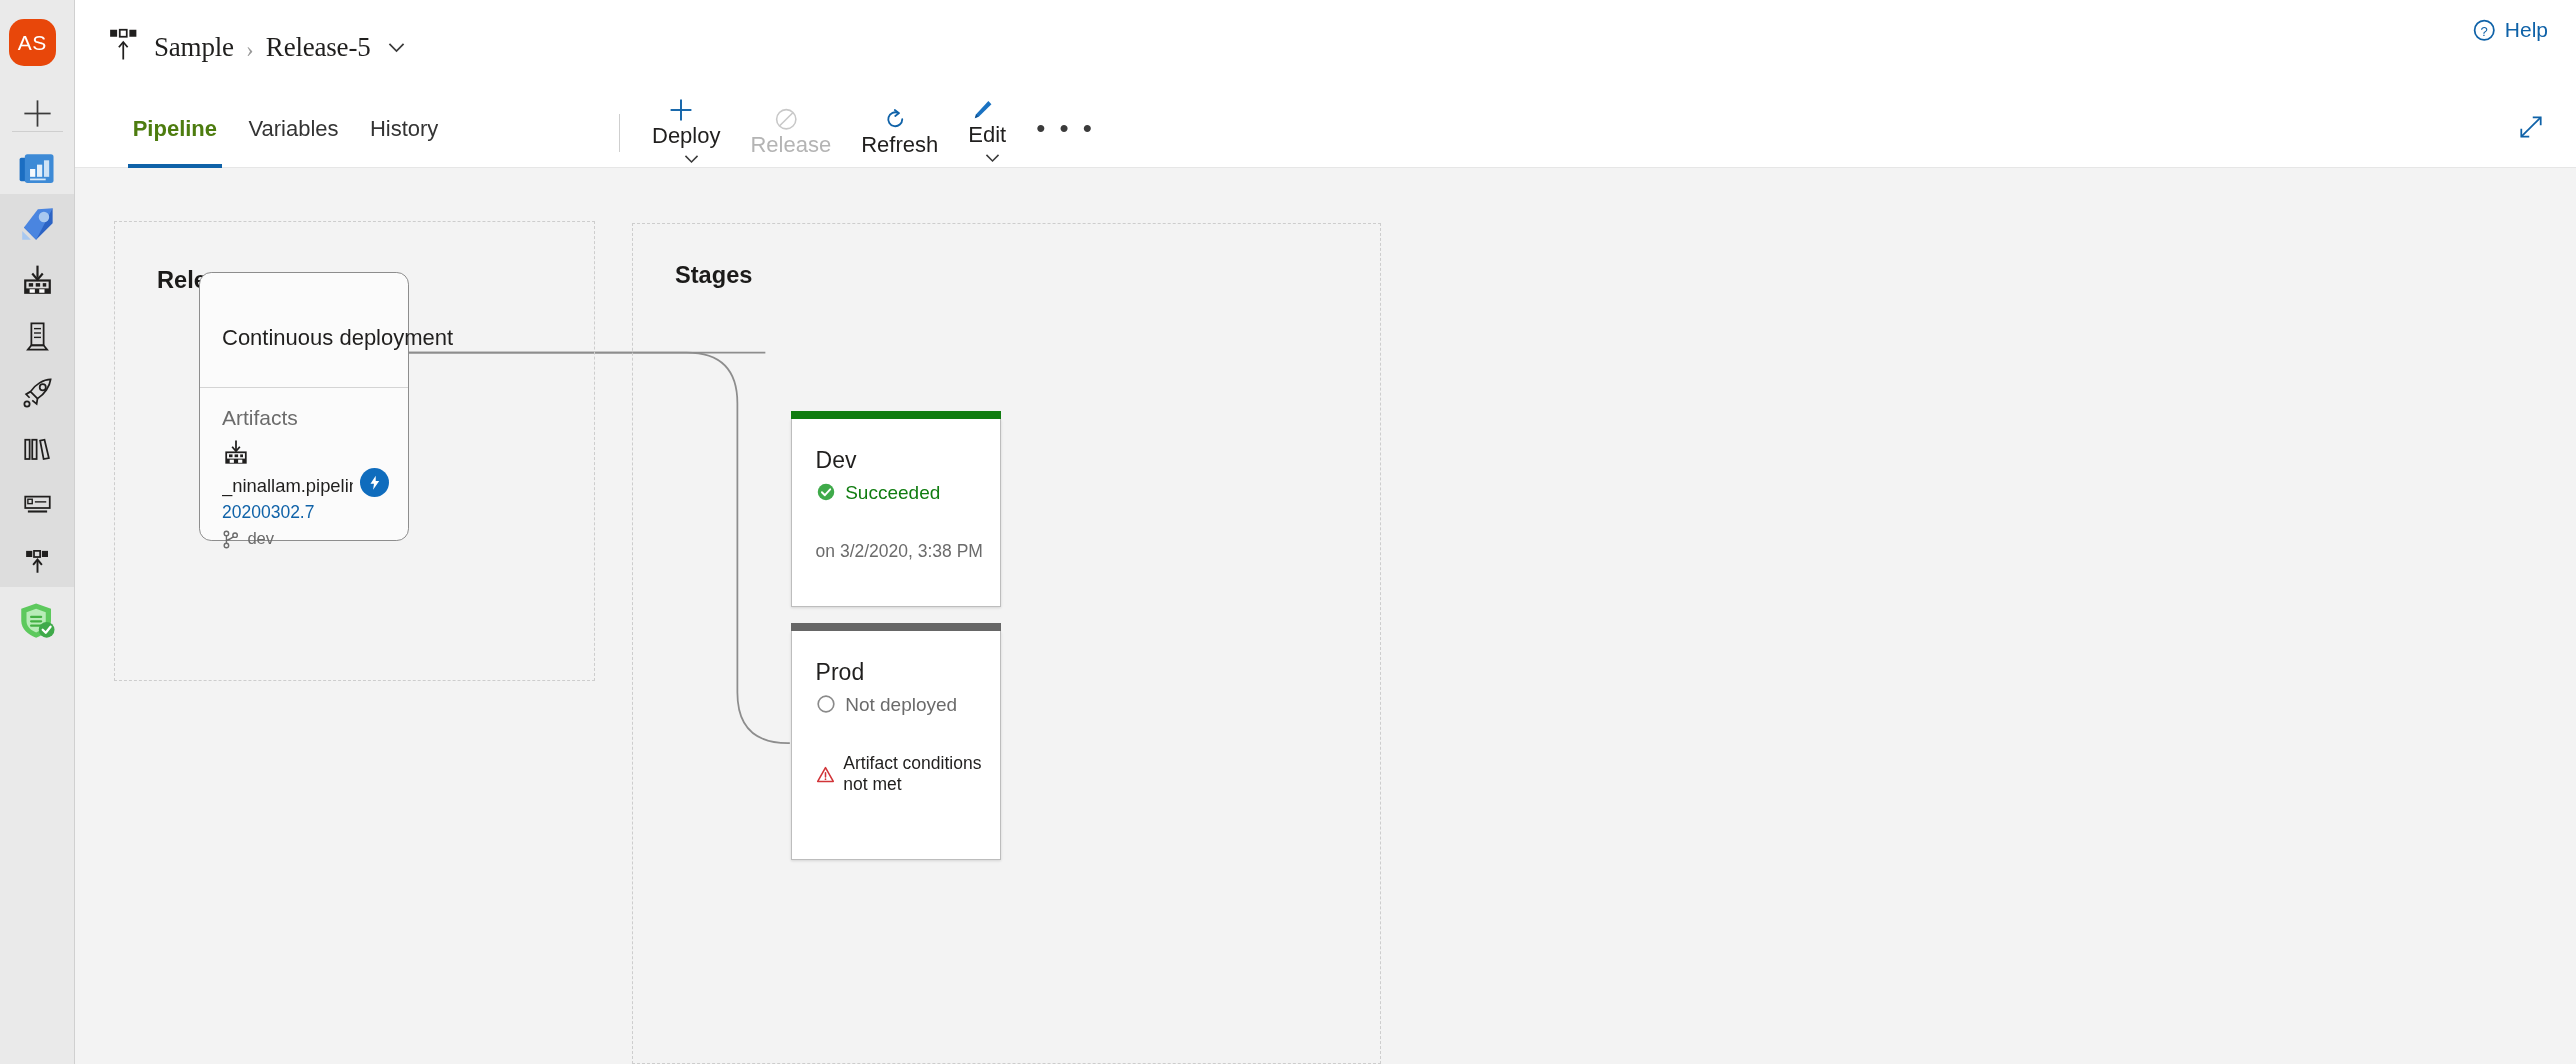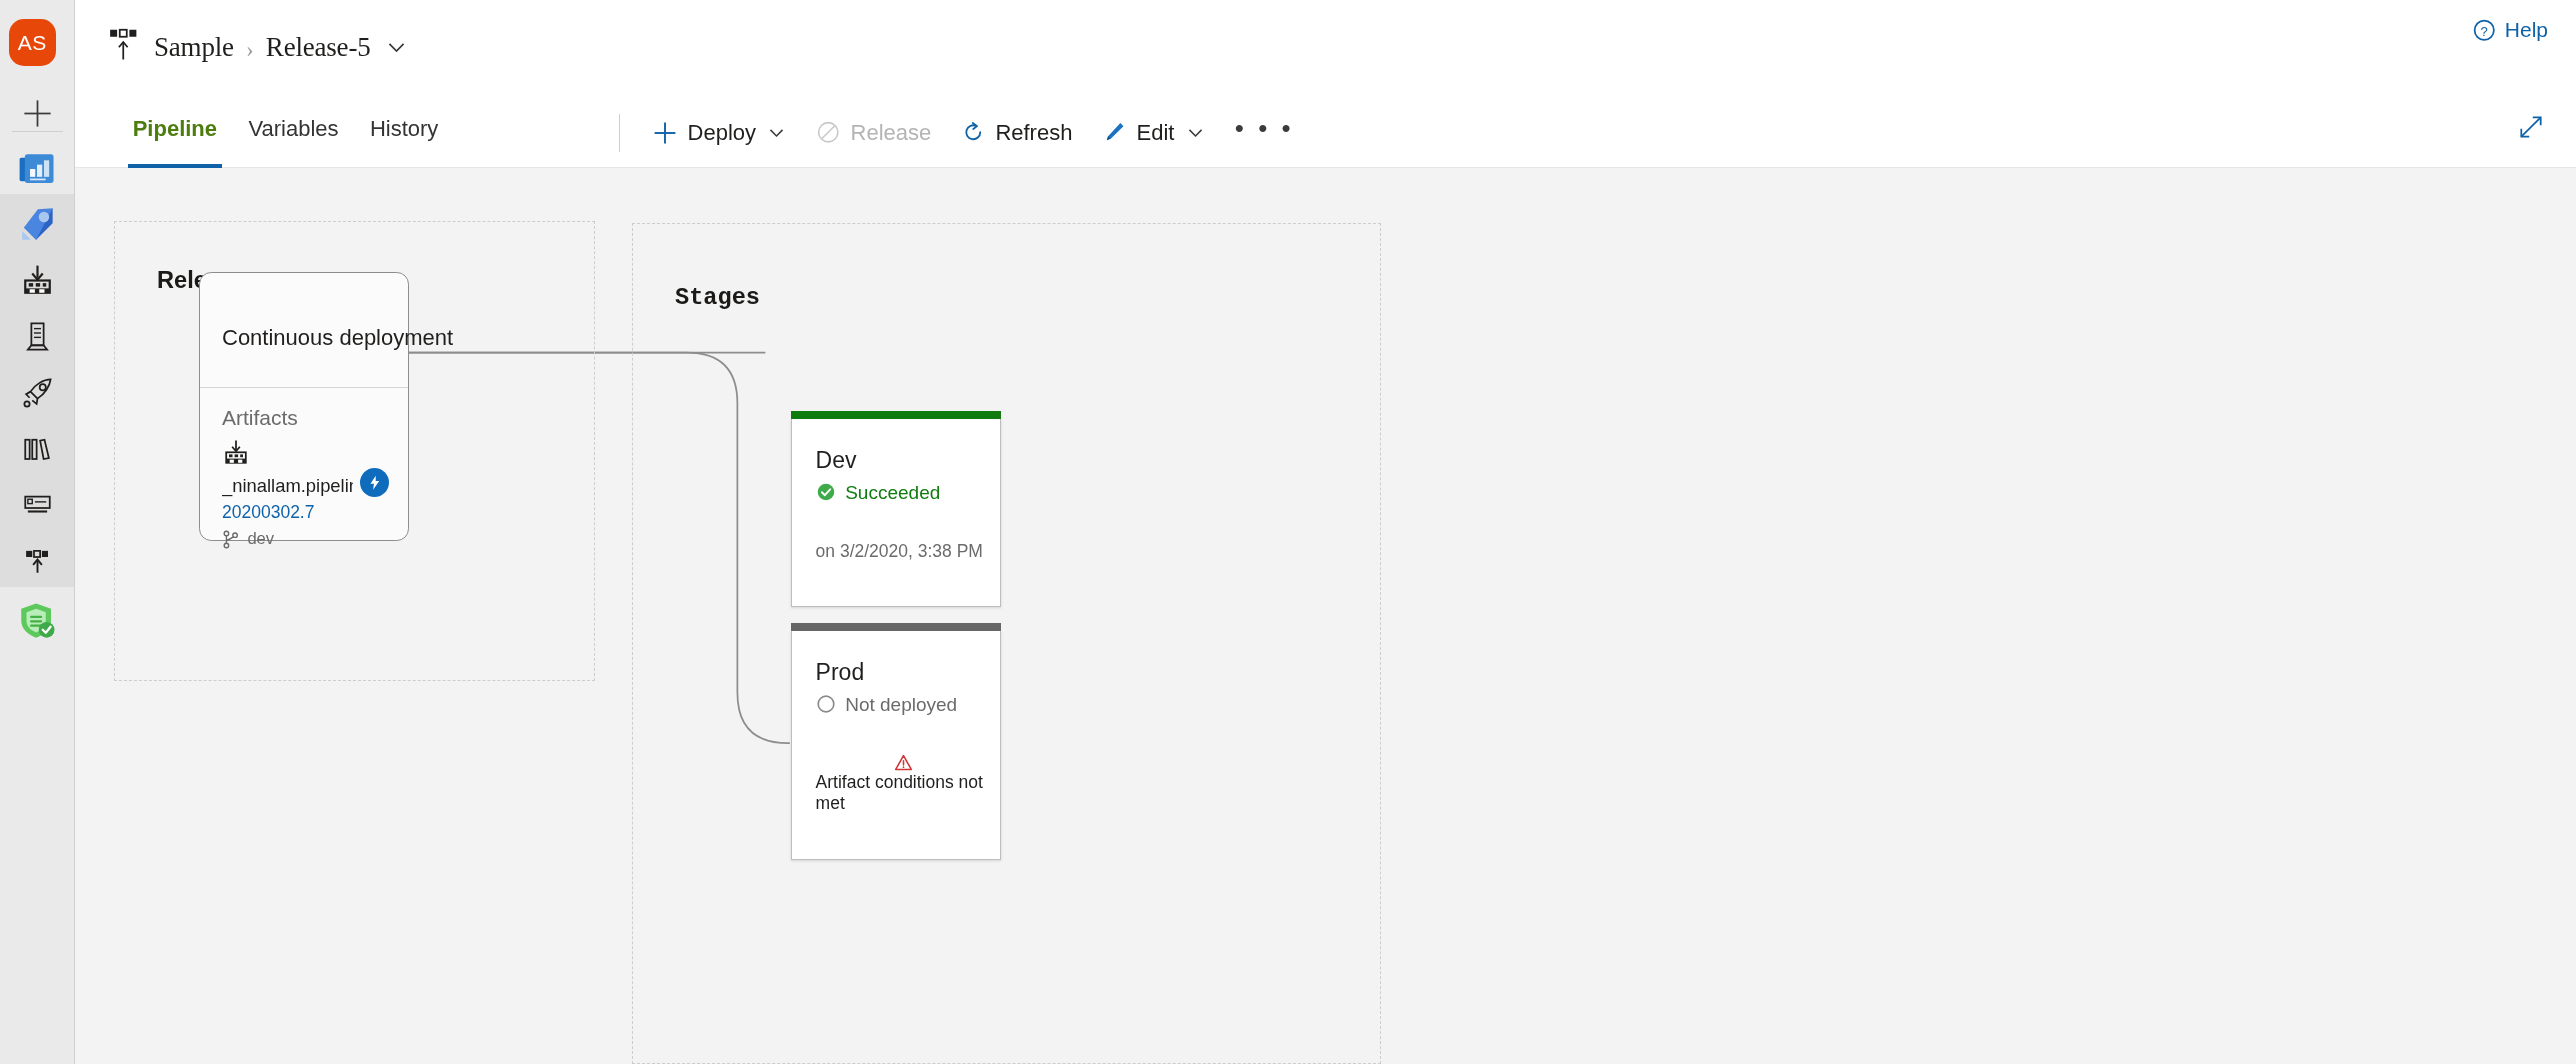--- a/index.html
+++ b/index.html
@@ -185,20 +185,21 @@
     align-items: center;
   }
   .tb-btn {
     display: flex;
     align-items: center;
     font-size: 22px;
     color: #201f1e;
     margin-right: 30px;
     cursor: pointer;
     white-space: nowrap;
+    flex-direction: column;
   }
   .tb-btn .tb-ico {
     display: flex;
     align-items: center;
     margin-right: 9.6px;
   }
   .tb-btn .tb-chev { margin-left: 11.4px; display: flex; align-items: center; }
   .tb-btn.disabled { color: #b4b4b4; cursor: default; }
   .tb-ellipsis {
     font-size: 26px;
@@ -230,21 +231,21 @@
     left: 557px; top: 55px;
     width: 749px; height: 841px;
   }
   .panel-title {
     position: absolute;
     font-size: 23.6px;
     color: #1b1a19;
     font-weight: bold;
   }
   #panel-release .panel-title { left: 42px; top: 45px; }
-  #panel-stages .panel-title  { left: 42px; top: 60px; font-family: Liberation Mono, monospace; }
+  #panel-stages .panel-title  { left: 42px; top: 38px; }
 
   
   #release-card {
     position: absolute;
     left: 84px; top: 50px;
     width: 210px; height: 269px;
     background: #fbfbfb;
     border: 0.9px solid #8d8d8d;
     border-radius: 12.2px;
     box-sizing: border-box;
@@ -349,21 +350,20 @@
     font-size: 17.5px;
     color: #6b6b6b;
   }
   .stage-warn {
     position: absolute;
     left: 23.6px; top: 122px;
     display: flex;
     align-items: center;
     font-size: 17.5px;
     color: #201f1e;
-    flex-direction: column;
   }
   .stage-warn .sw-ico { margin-right: 8.7px; display: flex; align-items: center; }
 
   #stage-dev  { left: 716px; top: 251px; height: 188px; }
   #stage-prod { left: 716px; top: 463px; height: 229px; }
 
   #connectors {
     position: absolute;
     left: 0; top: 0;
     width: 2501px;

